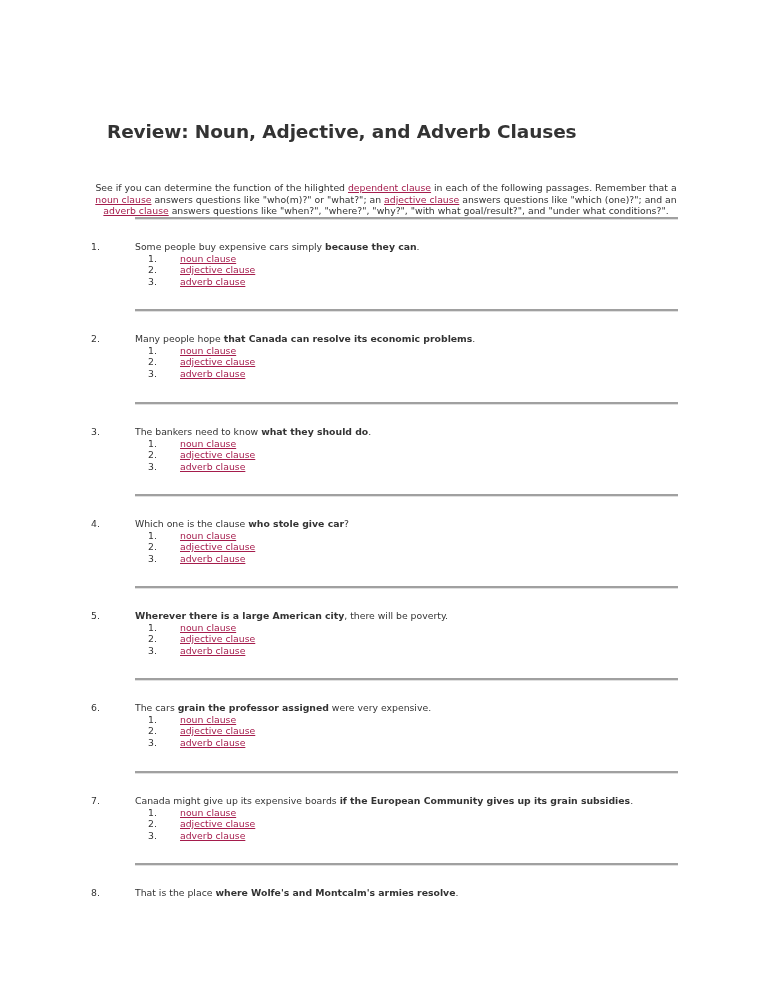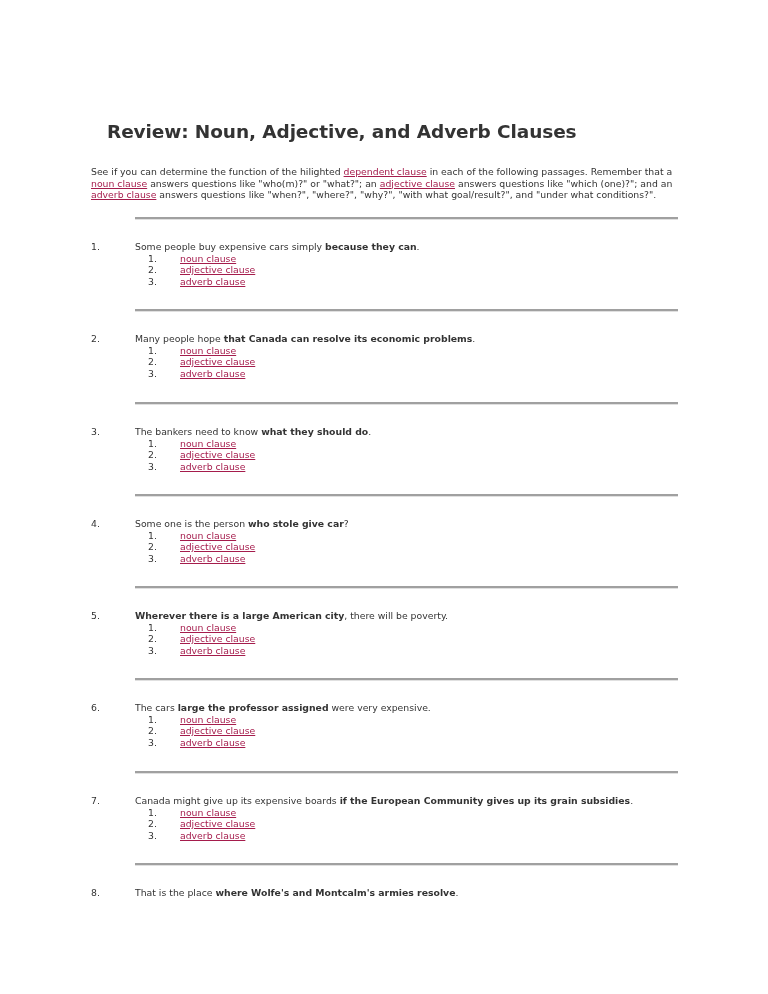--- a/index.html
+++ b/index.html
@@ -7,21 +7,21 @@
     width: 768px; height: 994px; position: relative; overflow: hidden;
     font-family: "DejaVu Sans", "Liberation Sans", sans-serif;
     color: #333333;
   }
   .page { position: absolute; left: 91px; top: 104px; width: 590px; }
   h1 {
     margin: 16px; font-size: 18.5px; font-weight: bold; color: #333333;
     letter-spacing: -0.1px; line-height: 24px;
   }
   .intro {
-    margin-top: 22px; font-size: 9.3px; line-height: 11.6px; color: #333333;
+    margin-top: 38px; font-size: 9.3px; line-height: 11.6px; color: #333333; text-align: center;
   }
   a { color: #a51c4c; text-decoration: underline; }
   .divider {
     position: absolute; left: 44px; width: 543px; height: 2px;
     background: #a0a0a0; border-bottom: 1px solid #e0e0e0;
   }
   .question { position: absolute; left: 0; width: 590px; font-size: 9.3px; line-height: 11.6px; }
   .qnum { position: absolute; left: 0; top: 0; width: 30px; }
   .qtext { position: absolute; left: 44px; top: 0; white-space: nowrap; }
   .qtext b { color: #333333; }
@@ -98,21 +98,21 @@
         </div>
       <div class="opt">
           <span class="onum">3.</span>
           <a href="#">adverb clause</a>
         </div>
     </div>
   </div>
 
   <div class="question" style="top:414px">
     <span class="qnum">4.</span>
-    <span class="qtext"><span>Some one is the person </span><b>who stole give car</b><span>?</span></span>
+    <span class="qtext"><span>Which one is the clause </span><b>who stole give car</b><span>?</span></span>
     <div class="options">
       <div class="opt">
           <span class="onum">1.</span>
           <a href="#">noun clause</a>
         </div>
       <div class="opt">
           <span class="onum">2.</span>
           <a href="#">adjective clause</a>
         </div>
       <div class="opt">
@@ -136,21 +136,21 @@
         </div>
       <div class="opt">
           <span class="onum">3.</span>
           <a href="#">adverb clause</a>
         </div>
     </div>
   </div>
 
   <div class="question" style="top:598px">
     <span class="qnum">6.</span>
-    <span class="qtext"><span>The cars </span><b>large the professor assigned</b><span> were very expensive.</span></span>
+    <span class="qtext"><span>The cars </span><b>grain the professor assigned</b><span> were very expensive.</span></span>
     <div class="options">
       <div class="opt">
           <span class="onum">1.</span>
           <a href="#">noun clause</a>
         </div>
       <div class="opt">
           <span class="onum">2.</span>
           <a href="#">adjective clause</a>
         </div>
       <div class="opt">

